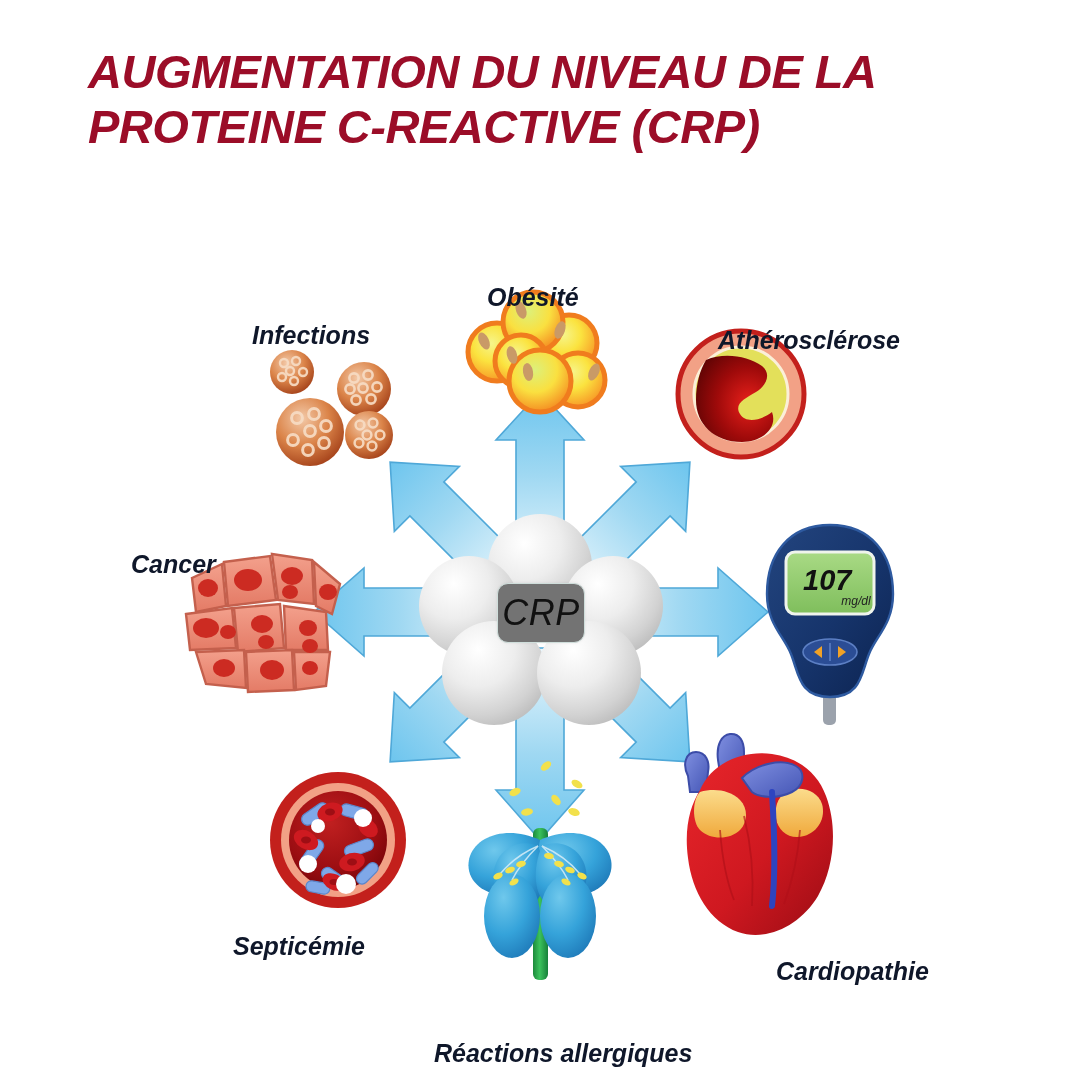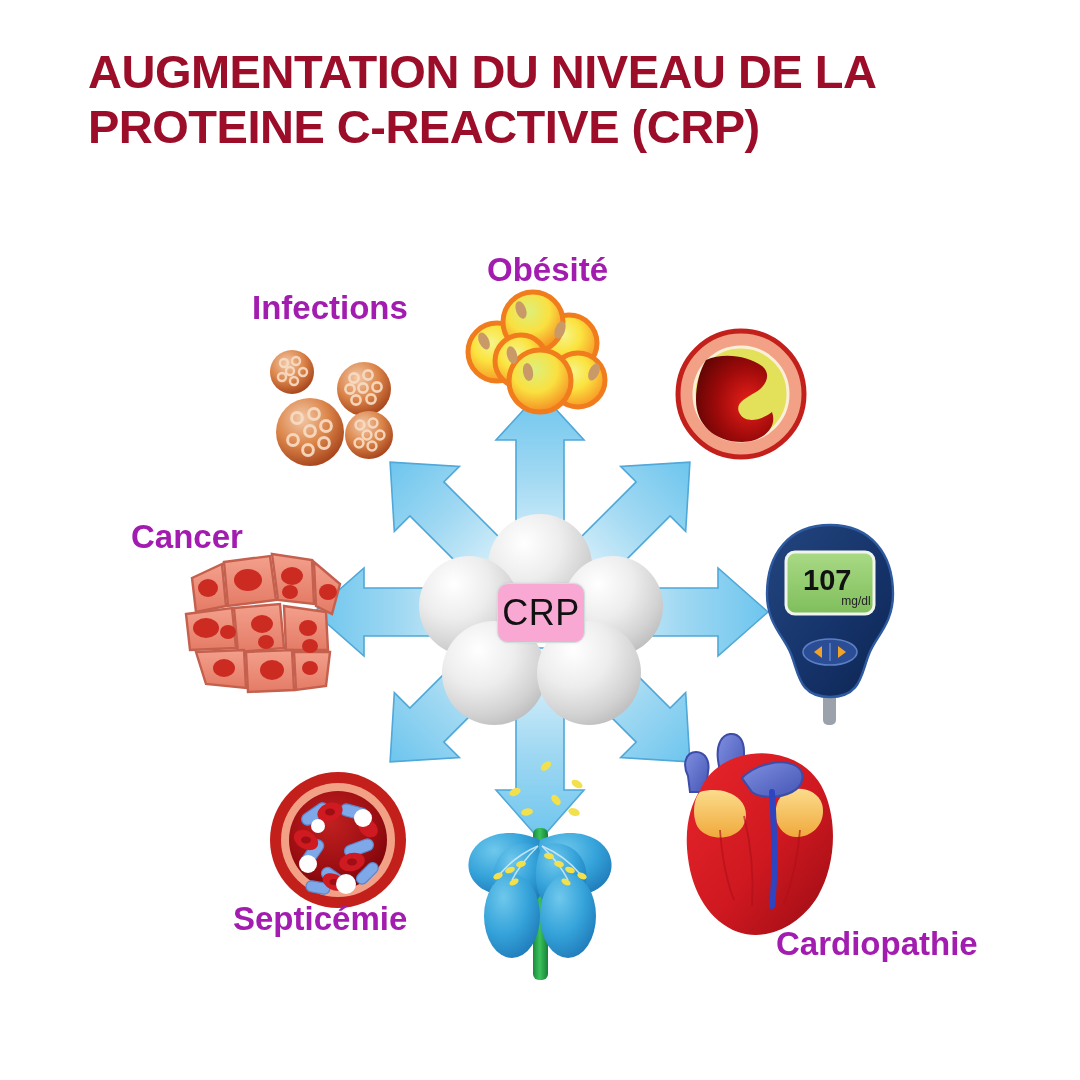--- a/index.html
+++ b/index.html
@@ -3,60 +3,61 @@
 <meta charset="utf-8">
 <style>
   html,body{margin:0;padding:0;}
   body{
     width:1080px;height:1080px;
     background:#ffffff;
     font-family:"Liberation Sans", sans-serif;
     overflow:hidden;
     position:relative;
   }
-  #stage{position:absolute;inset:0;}
+  #stage{position:absolute;inset:0;font-style:italic;}
 
   
   .title{
     position:absolute;
     left:88px; top:44px; width:920px;
     font-size:47px;
     font-weight:bold;
     line-height:1.18;
     letter-spacing:-0.5px;
     color:#9B0D28;
     text-transform:uppercase;
   }
 
   
   .lbl{
     position:absolute;
     font-weight:bold;
-    color:#a21caf;
+    color:#0f172a;
     white-space:nowrap;
-    font-size:33px;
+    font-size:25px;
+    margin-top:32px;
   }
   .lbl-infections{left:252px;  top:289px;}
   .lbl-obesite   {left:487px;  top:251px;}
   .lbl-athero    {left:718px;  top:294px;}
   .lbl-diabete   {left:806px;  top:497px;}
   .lbl-cancer    {left:131px;  top:518px;}
   .lbl-septicemie{left:233px;  top:900px;text-align:right;}
   .lbl-allergies {left:434px;  top:1007px;}
   .lbl-cardio    {left:776px;  top:925px;}
 
   
   svg.art{position:absolute;left:0;top:0;width:1080px;height:1080px;}
 
   
   .crp-box{
     position:absolute;
     left:497px; top:583px;
     width:86px; height:58px;
-    background:#f9a8d4;
+    background:#737373;
     border:1px solid #cfdedb;
     border-radius:11px;
     display:flex;align-items:center;justify-content:center;
     font-size:36px;
     color:#111;
     letter-spacing:0.5px;
     box-shadow:0 0 3px rgba(0,0,0,0.07);
   }
 
   
@@ -450,17 +451,19 @@
     </g>
   </svg>
 
   <div class="crp-box">CRP</div>
 
   <div class="gluco-val">107</div>
   <div class="gluco-unit">mg/dl</div>
 
   <div class="lbl lbl-infections">Infections</div>
   <div class="lbl lbl-obesite">Obésité</div>
+  <div class="lbl lbl-athero">Athérosclérose</div>
   <div class="lbl lbl-cardio">Cardiopathie</div>
+  <div class="lbl lbl-allergies">Réactions allergiques</div>
   <div class="lbl lbl-septicemie">Septicémie</div>
   <div class="lbl lbl-cancer">Cancer</div>
 
 </div>
 
 </body></html>

